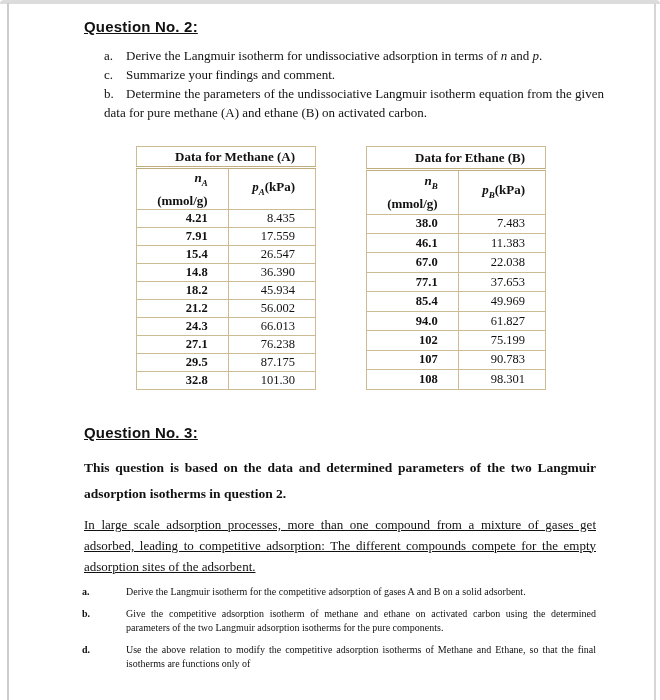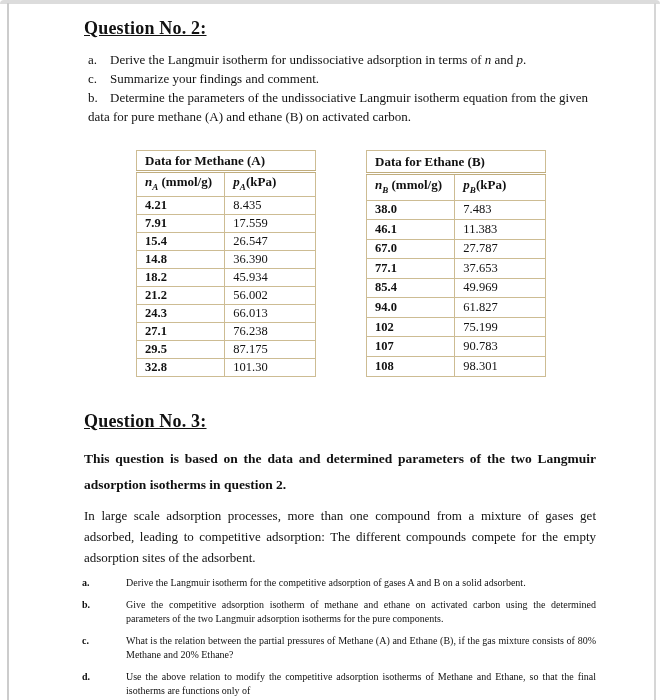--- a/index.html
+++ b/index.html
@@ -21,29 +21,29 @@
   }
   .edge-right {
     position:absolute; right:4px; top:3px; bottom:0; width:2px;
     background:#d6d6d6;
   }
   .content {
     position:absolute; top:4px; left:9px; right:6px; bottom:0;
     padding:14px 52px 0 75px;
   }
   .qheading {
-    font-family:Liberation Serif, serif;
+    font-family:Liberation Sans, sans-serif;
     font-weight:bold;
-    font-size:18px;
+    font-size:15px;
     text-decoration:underline;
     letter-spacing:0.2px;
     margin-bottom:11px;
   }
   
-  .q2-list { margin-left:4px; width:500px; }
+  .q2-list { margin-left:20px; width:500px; }
   .q2-item {
     font-size:13px;
     line-height:19px;
     text-align:justify;
   }
   .marker { display:inline-block; width:22px; }
   .q3-item .marker { font-weight:bold; }
   .iv { font-style:italic; }
   
   .tables-row {
@@ -52,23 +52,23 @@
     display:flex;
     gap:50px;
   }
   table {
     border-collapse:collapse;
     width:180px;
     font-size:12.5px;
   }
   td {
     border:1px solid #cdbc93;
-    text-align:left;
+    text-align:right;
     height:18px;
-    padding:0 8px;
+    padding:0 20px;
     line-height:17px;
     margin-left:28px;
   }
   .t-title {
     font-weight:bold;
     font-size:13px;
     height:21px;
     border-bottom:3px double #c0ad7e;
   }
   .colhead { font-weight:bold; height:21px; font-size:13px; }
@@ -85,20 +85,21 @@
     margin-top:14px;
     text-align:justify;
     width:512px;
   }
   .q3-para {
     font-size:13px;
     line-height:21px;
     text-align:justify;
     margin-top:7px;
     width:512px;
+    text-decoration:underline;
   }
   .q3-list { width:512px; }
   .q3-item {
     font-size:10px;
     line-height:14px;
     text-align:justify;
     margin-left:20px;
     padding-left:22px;
     text-indent:-22px;
     margin-top:8px;
@@ -193,21 +194,21 @@
       <tr>
             <td class="c-n">38.0</td>
             <td class="c-p">7.483</td>
           </tr>
           <tr>
             <td class="c-n">46.1</td>
             <td class="c-p">11.383</td>
           </tr>
           <tr>
             <td class="c-n">67.0</td>
-            <td class="c-p">27.787</td>
+            <td class="c-p">22.038</td>
           </tr>
           <tr>
             <td class="c-n">77.1</td>
             <td class="c-p">37.653</td>
           </tr>
           <tr>
             <td class="c-n">85.4</td>
             <td class="c-p">49.969</td>
           </tr>
           <tr>
@@ -239,21 +240,18 @@
     <div class="q3-para">In large scale adsorption processes, more than one compound from a mixture of gases get adsorbed, leading to competitive adsorption: The different compounds compete for the empty adsorption sites of the adsorbent.</div>
 
     <div class="q3-list">
       <div class="q3-item">
         <span class="marker">a.</span><span>Derive the Langmuir isotherm for the competitive adsorption of gases A and B on a solid adsorbent.</span>
       </div>
       <div class="q3-item">
         <span class="marker">b.</span><span>Give the competitive adsorption isotherm of methane and ethane on activated carbon using the determined parameters of the two Langmuir adsorption isotherms for the pure components.</span>
       </div>
       <div class="q3-item">
-        <span class="marker">c.</span><span>What is the relation between the partial pressures of Methane (A) and Ethane (B), if the gas mixture consists of 80% Methane and 20% Ethane?</span>
-      </div>
-      <div class="q3-item">
         <span class="marker">d.</span><span><span>Use the above relation to modify the competitive adsorption isotherms of Methane and Ethane, so that the final isotherms are functions only of </span></span>
       </div>
     </div>
   </div>
 
 </div>
 
 </body></html>

